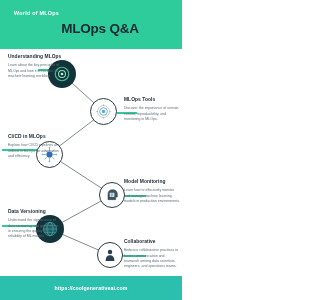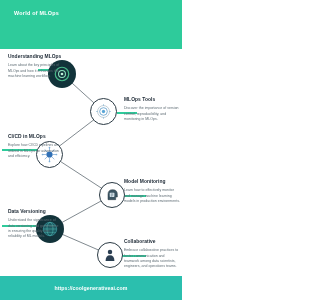--- a/index.html
+++ b/index.html
@@ -76,20 +76,21 @@
   .footer a {
     font-size:5.2px; font-weight:bold; color:#ffffff;
     text-decoration:none; letter-spacing:.1px;
   }
 </style>
 </head>
 <body>
 
 <div class="header">
   <div class="brand">World of MLOps</div>
+  <div class="title">MLOps Q&amp;A</div>
 </div>
 
 <div class="canvas">
 
   <svg class="chain" viewBox="0 0 182 227">
     <line x1="62" y1="25" x2="104" y2="63" stroke="#2b3a44" stroke-width=".6"></line>
     <line x1="104" y1="63" x2="49" y2="105" stroke="#2b3a44" stroke-width=".6"></line>
     <line x1="49" y1="105" x2="112" y2="146" stroke="#2b3a44" stroke-width=".6"></line>
     <line x1="112" y1="146" x2="50" y2="180" stroke="#2b3a44" stroke-width=".6"></line>
     <line x1="50" y1="180" x2="110" y2="206" stroke="#2b3a44" stroke-width=".6"></line>

